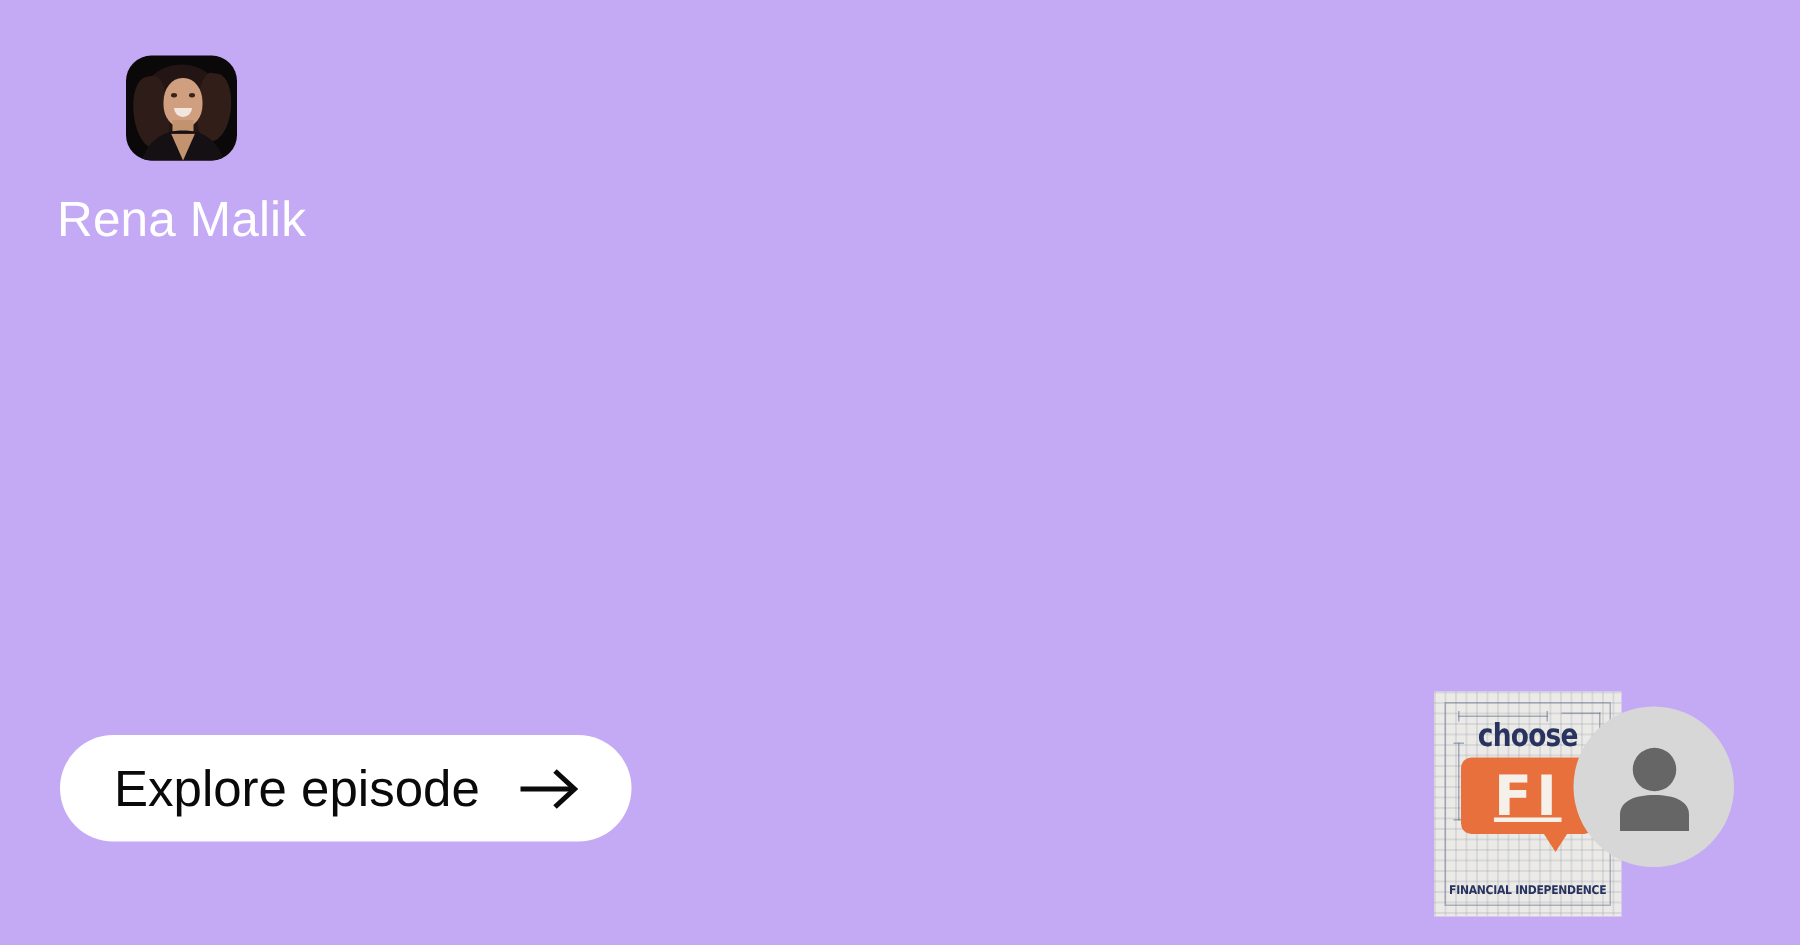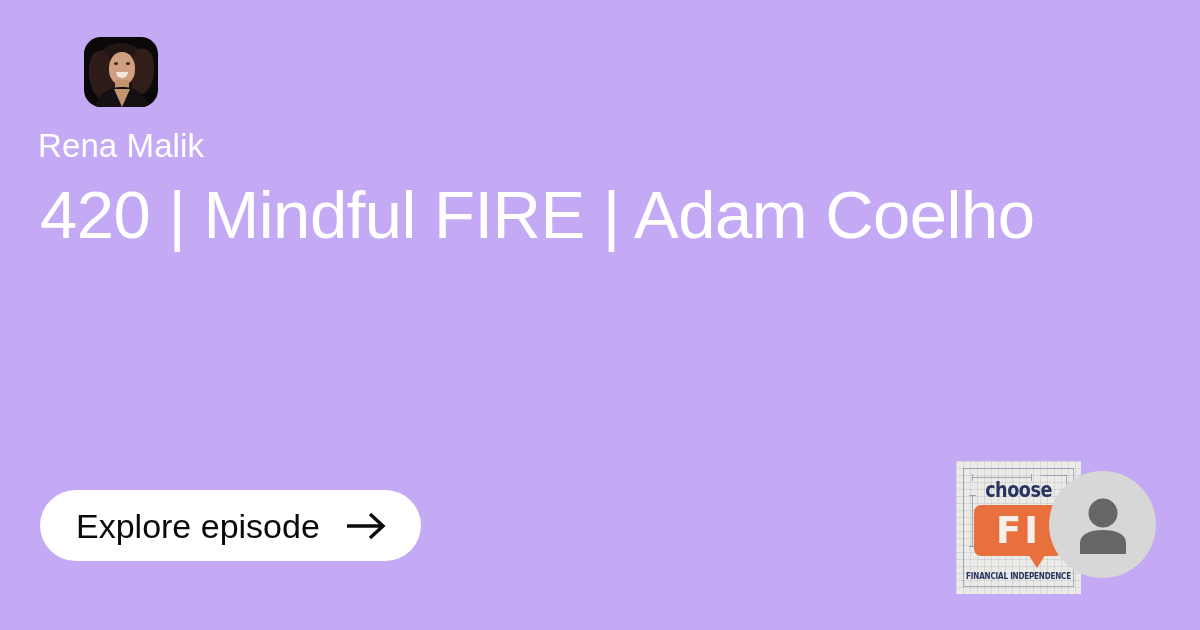--- a/index.html
+++ b/index.html
@@ -188,21 +188,21 @@
     bottom: 32px;
     width: 220px;
     height: 135px;
   }
 
   .podcast-art {
     position: absolute;
     left: 6px;
     top: -2px;
     width: 125px;
-    height: 133px;
+    height: 150px;
     background: #eceae6;
     overflow: hidden;
   }
   
   .art-grid {
     position: absolute;
     inset: 0;
     background-image:
       linear-gradient(to right, rgba(140,150,170,0.22) 1px, transparent 1px),
       linear-gradient(to bottom, rgba(140,150,170,0.22) 1px, transparent 1px);
@@ -270,20 +270,21 @@
     height: 51px;
     display: flex;
     align-items: center;
     justify-content: center;
     color: #f5f1ea;
     font-family: "DejaVu Sans", sans-serif;
     font-size: 37px;
     font-weight: bold;
     letter-spacing: 3px;
     line-height: 1;
+    text-decoration: underline;
   }
   .art-tagline {
     position: absolute;
     left: 0;
     right: 0;
     bottom: 13px;
     text-align: center;
     color: #28335f;
     font-family: "DejaVu Sans", sans-serif;
     font-size: 8px;
@@ -325,21 +326,20 @@
       <div class="av-eye l"></div>
       <div class="av-eye r"></div>
       <div class="av-smile"></div>
       <div class="av-neck"></div>
       <div class="av-shoulders"></div>
       <div class="av-vneck"></div>
     </div>
     <div class="show-name">Rena Malik</div>
   </div>
 
-  <h1 class="episode-title">420 | Mindful FIRE | Adam Coelho</h1>
 
   <button class="explore-button">
     <span class="explore-label">Explore episode</span>
     <svg class="arrow-icon" viewBox="0 0 41 30">
       <path d="M1 15 H36" stroke="#0a0a0a" stroke-width="3.4" fill="none" stroke-linecap="butt"></path>
       <path d="M24 3 L37 15 L24 27" stroke="#0a0a0a" stroke-width="3.4" fill="none" stroke-linecap="butt" stroke-linejoin="miter"></path>
     </svg>
   </button>
 
   <div class="art-cluster">

